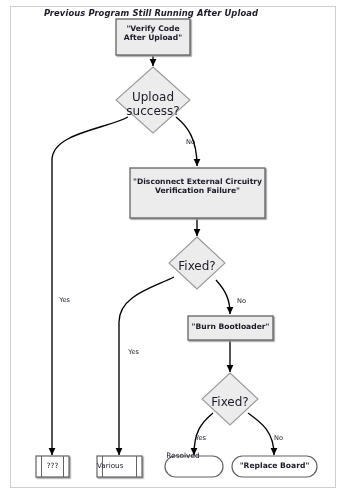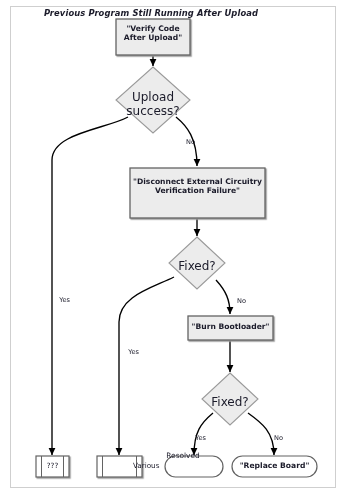--- a/index.html
+++ b/index.html
@@ -152,21 +152,21 @@
   </div>
 
   <div class="node-label lbl-decision" style="left:167px; top:259px; width:60px;">Fixed?</div>
 
   <div class="node-label lbl-process" style="left:188px; top:323px; width:85px;">"Burn Bootloader"</div>
 
   <div class="node-label lbl-decision" style="left:200px; top:395px; width:60px;">Fixed?</div>
 
   <div class="node-label lbl-predef" style="left:36px; top:462px; width:33px;">???</div>
 
-  <div class="node-label lbl-predef" style="left:97px; top:462px; width:24px;margin-left:36px;">Various</div>
+  <div class="node-label lbl-predef" style="left:97px; top:462px; width:24px;">Various</div>
 
   <div class="node-label lbl-terminal-plain" style="left:165px; top:452px; width:36px;">Resolved</div>
 
   <div class="node-label lbl-terminal-bold" style="left:232px; top:462px; width:85px;">"Replace Board"</div>
 
   <div class="edge-label" style="left:30px; top:296px; width:40px;">Yes</div>
 
   <div class="edge-label" style="left:175px; top:138px; width:20px;">No</div>
 
   <div class="edge-label" style="left:99px; top:348px; width:40px;">Yes</div>

